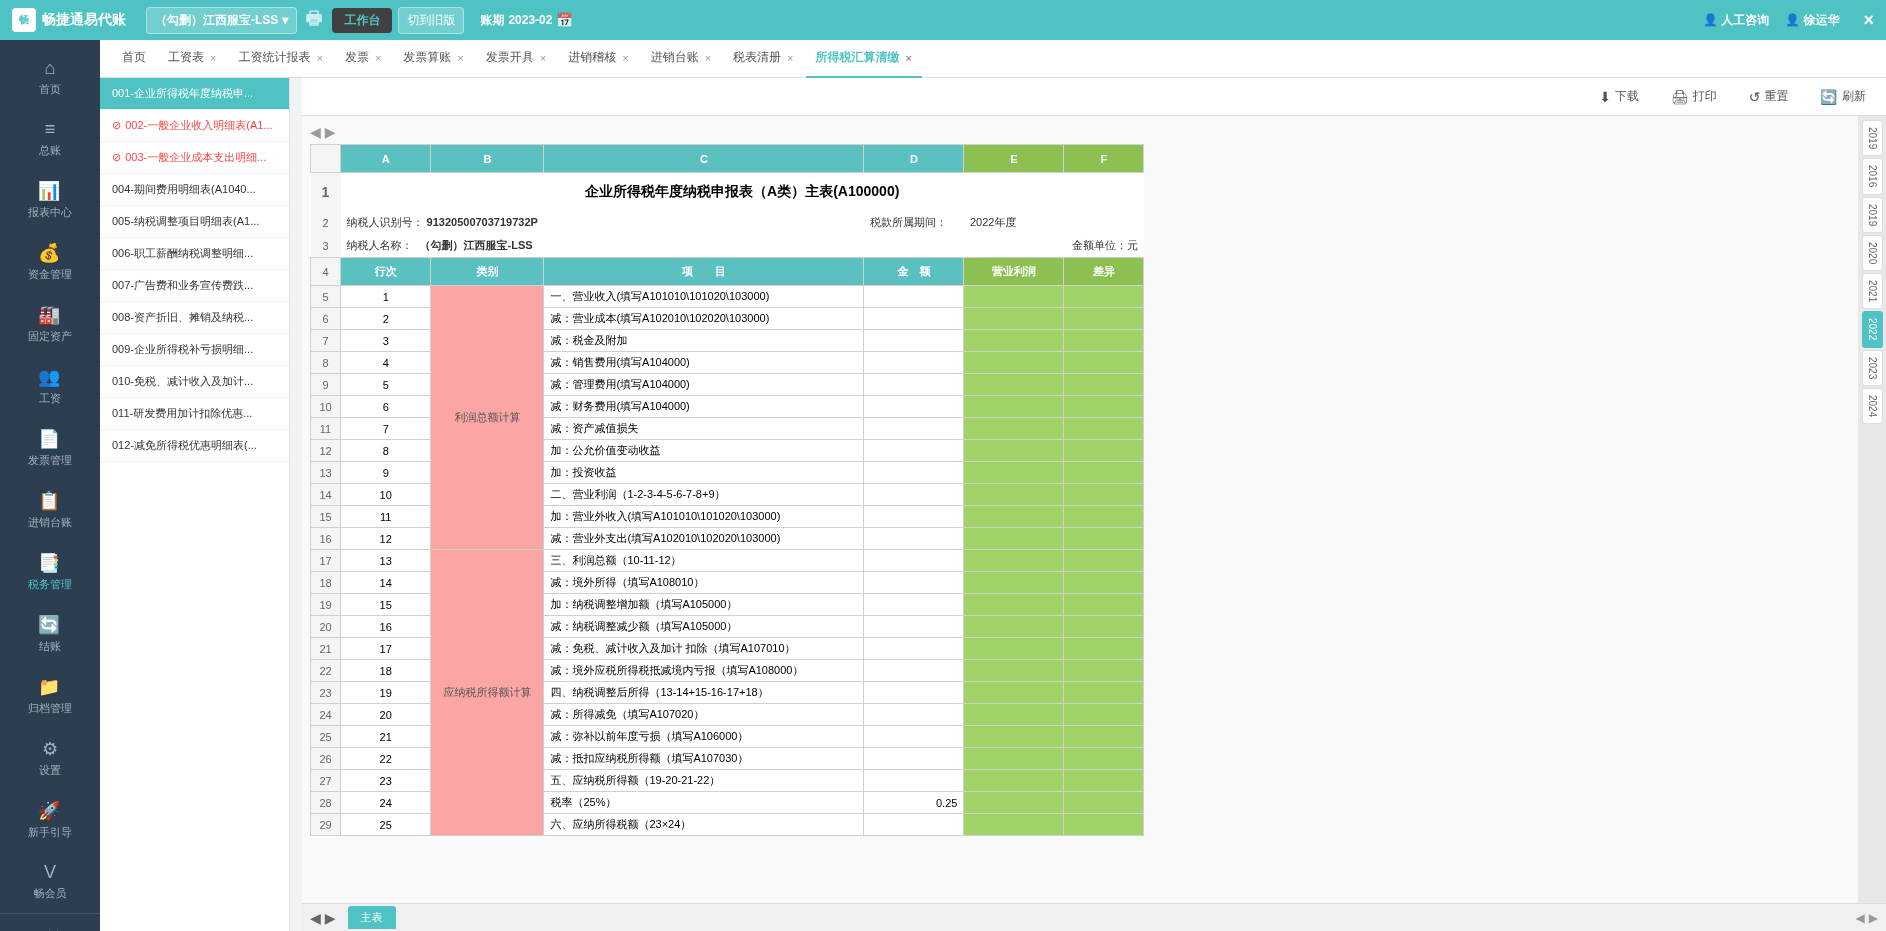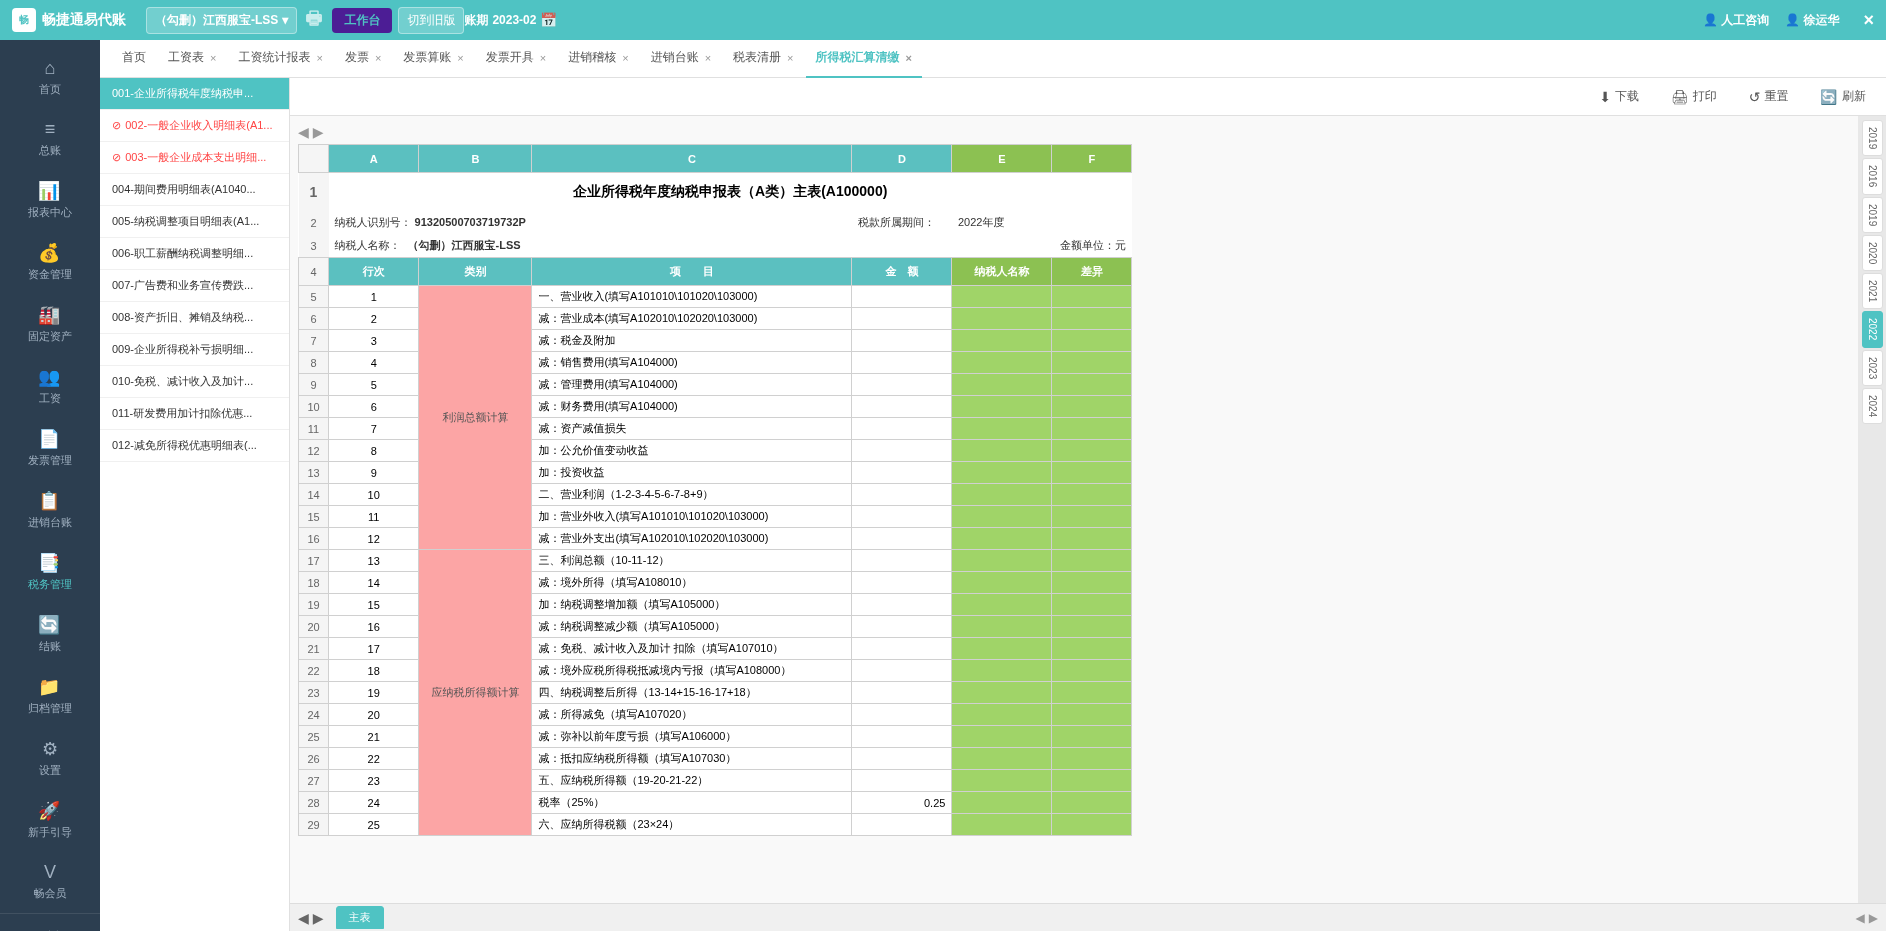--- a/index.html
+++ b/index.html
@@ -27,21 +27,21 @@
       padding: 4px 8px;
       color: white;
       font-size: 12px;
       display: flex;
       align-items: center;
       gap: 4px;
       cursor: pointer;
     }
     .top-header .btn-workspace {
       margin-left: 10px;
-      background: #4c1d95;
+      background: #404040;
       color: #4fc3c3;
       border: none;
       border-radius: 4px;
       padding: 4px 12px;
       font-size: 12px;
       cursor: pointer;
       font-weight: bold;
     }
     .top-header .btn-switch {
       margin-left: 6px;
@@ -135,21 +135,21 @@
       border-bottom: 1px solid #ffe58f;
       padding: 6px 16px;
       font-size: 11px;
       color: #d48806;
       flex-shrink: 0;
       line-height: 1.5;
     }
     .warning-bar .red-text { color: #f44; }
 
     
-    .sub-content { display: flex; flex: 1; overflow: hidden; }
+    .sub-content { display: flex; flex: 1; overflow: hidden; gap: 12px; }
 
     
     .left-panel {
       width: 190px;
       background: white;
       border-right: 1px solid #e0e0e0;
       overflow-y: auto;
       flex-shrink: 0;
     }
     .left-panel-item {
@@ -337,21 +337,21 @@
     <div class="logo-icon">畅</div>
     <span>畅捷通易代账</span>
   </div>
   <div class="company-selector">
     <span>（勾删）江西服宝-LSS</span>
     <span>▾</span>
   </div>
   <span style="margin-left:8px; color:rgba(255,255,255,0.7); font-size:18px;">🖶</span>
   <button class="btn-workspace">工作台</button>
   <button class="btn-switch">切到旧版</button>
-  <span style="margin-left:0; color:white; font-size:12px;">账期</span>
+  <span style="margin-left:16px; color:white; font-size:12px;">账期</span>
   <span style="margin-left:4px; color:white; font-size:12px; font-weight:bold;">2023-02</span>
   <span style="margin-left:4px; color:rgba(255,255,255,0.8);">📅</span>
   <div class="right-tools">
     <span>👤 <span>人工咨询</span></span>
     <span>👤 <span>徐运华</span></span>
     <span class="close-btn">×</span>
   </div>
 </div>
 
 <div class="main-layout">
@@ -579,21 +579,21 @@
                   <td></td>
                   <td colspan="2" style="text-align:right;">金额单位：元</td>
                 </tr>
 
                 <tr>
                   <td class="row-num">4</td>
                   <th class="col-header">行次</th>
                   <th class="col-header">类别</th>
                   <th class="col-header">项　　目</th>
                   <th class="col-header">金　额</th>
-                  <th class="col-header col-header-green">纳税人名称</th>
+                  <th class="col-header col-header-green">营业利润</th>
                   <th class="col-header col-header-green">差异</th>
                 </tr>
               </thead>
               <tbody id="sheet-body">
               <tr>
                     <td class="row-num">5</td>
                     <td class="col-hangci">1</td>
                     <td class="col-leibie category-label" rowspan="12" style="text-align: center; vertical-align: middle; font-size: 11px; white-space: normal; width: 50px;">利润总额计算</td>
                     <td class="col-xiangmu">一、营业收入(填写A101010\101020\103000)</td>
                     <td class="col-quane"></td>

